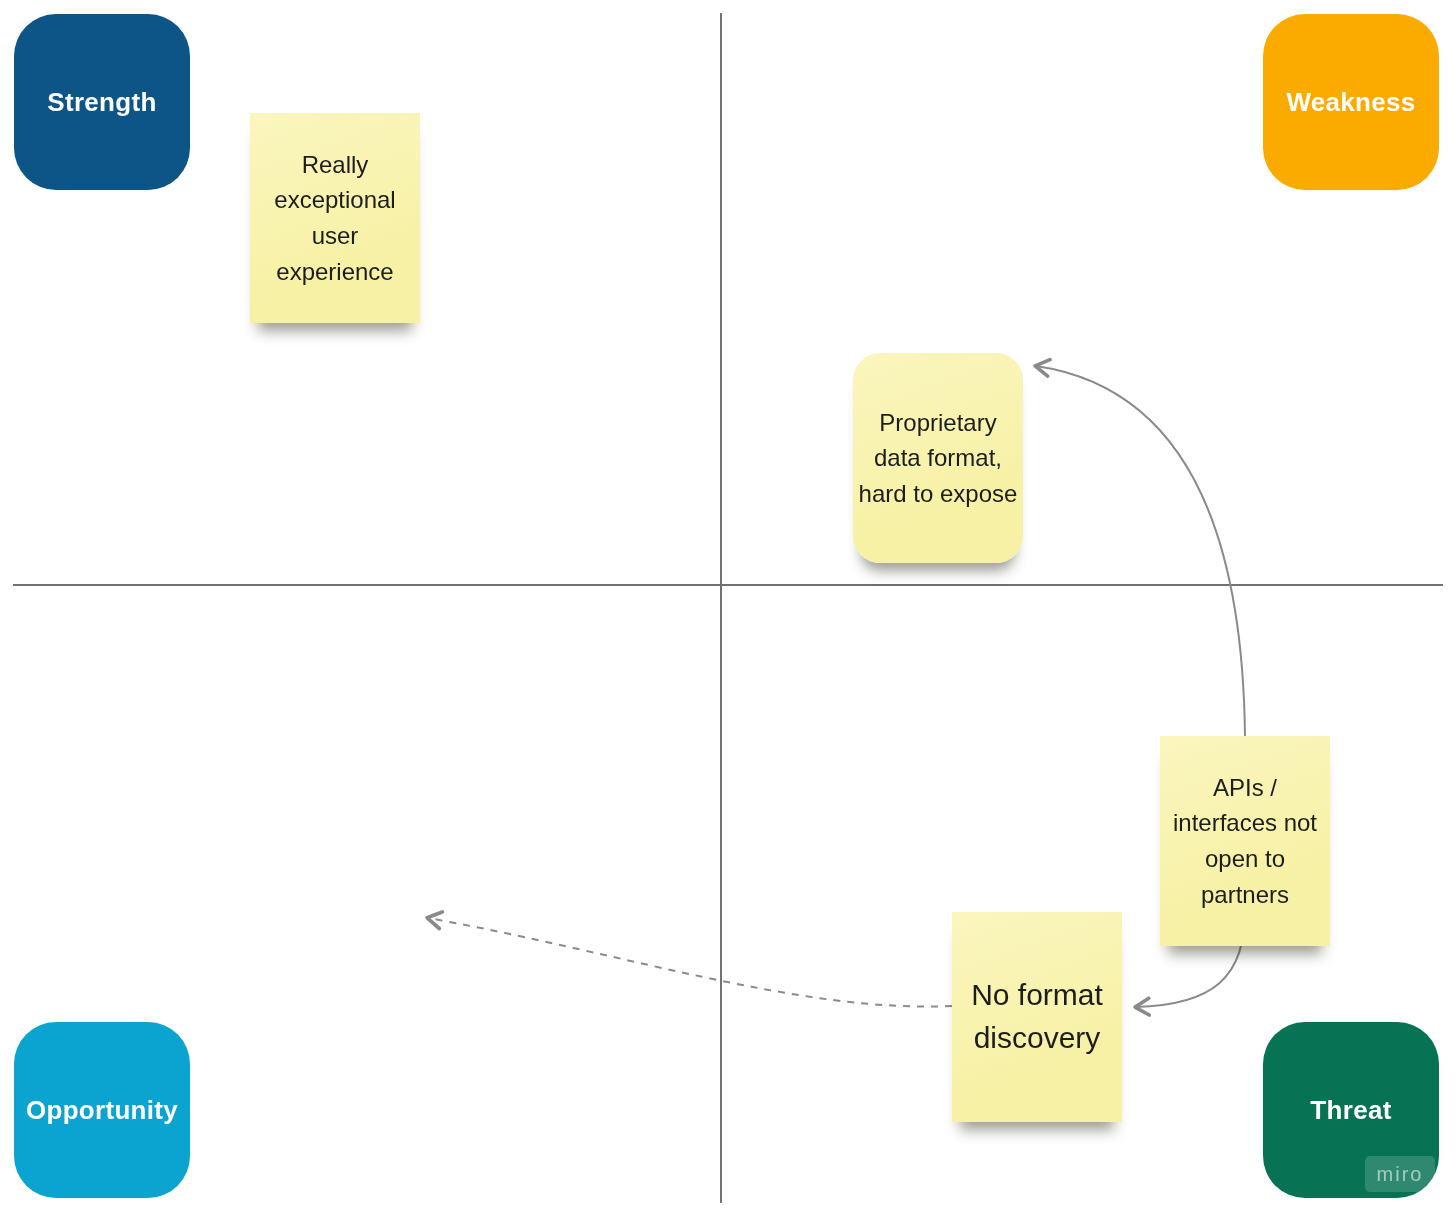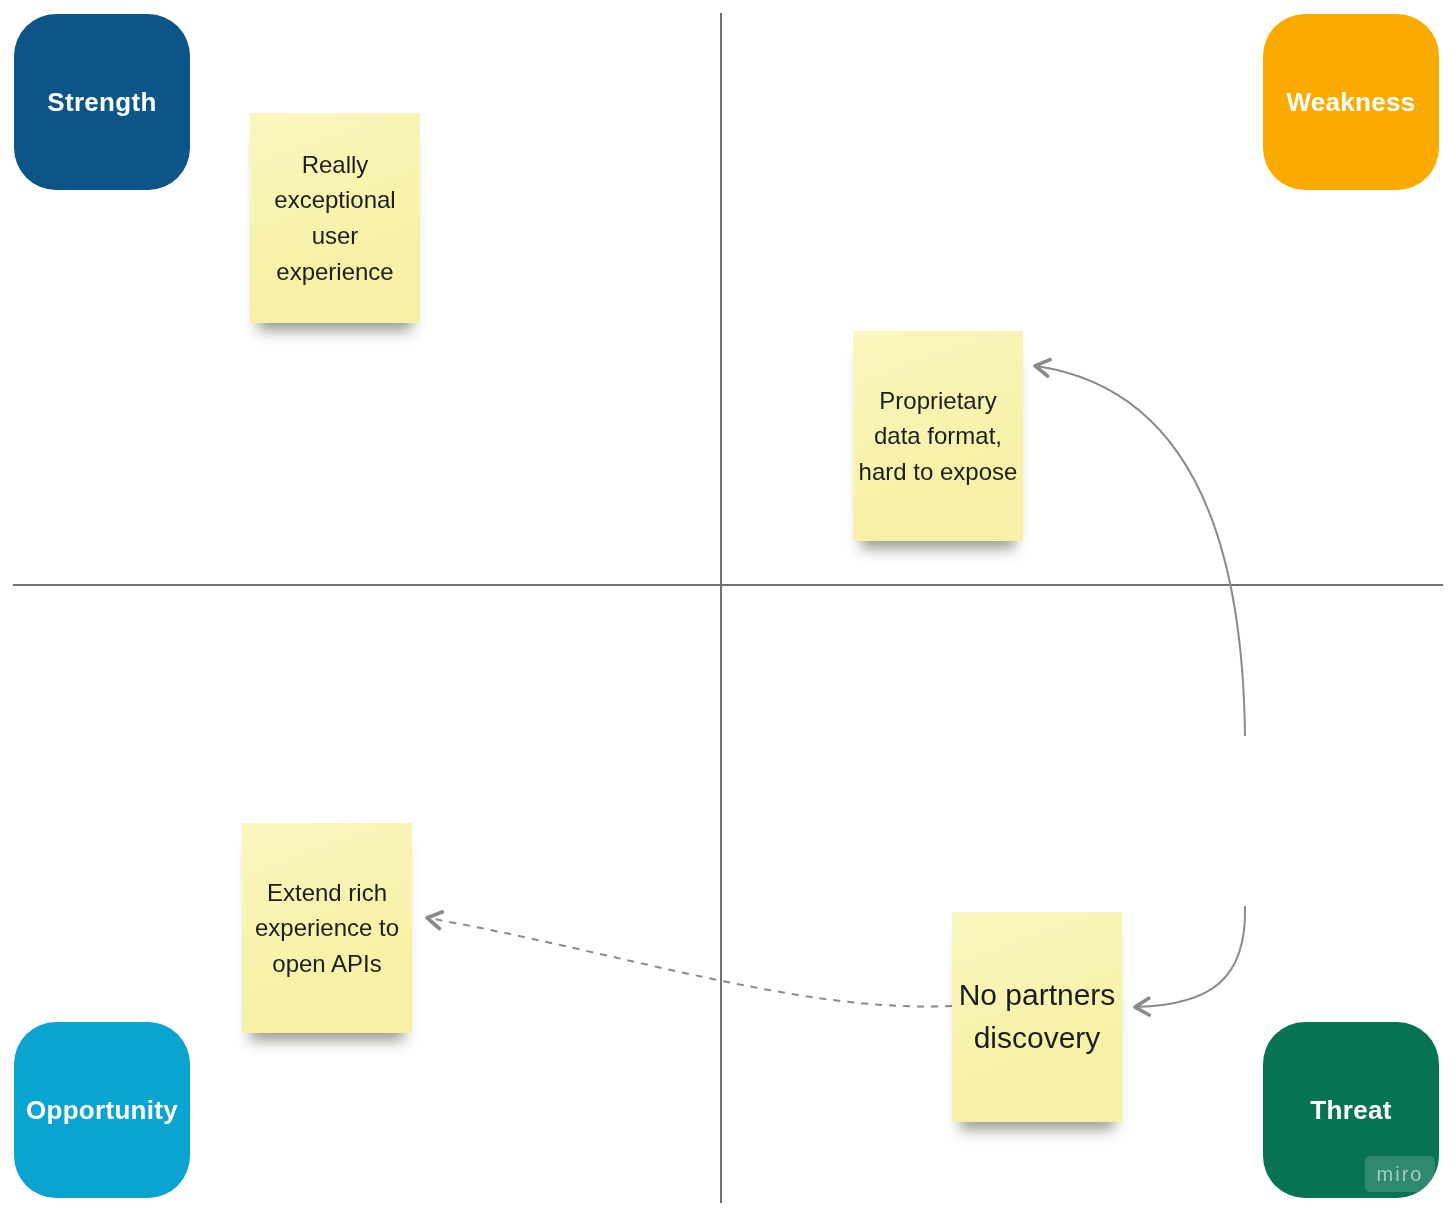--- a/index.html
+++ b/index.html
@@ -42,21 +42,21 @@
     box-shadow: 0 16px 13px -8px rgba(40, 40, 25, 0.45);
     display: flex; align-items: center; justify-content: center;
     text-align: center;
     color: #1D1D1D;
     font-size: 24px;
     line-height: 1.48;
     padding: 4px;
     box-sizing: border-box;
   }
   .sticky--note-user-experience    { left: 250px;  top: 113px; }
-  .sticky--note-data-format        { left: 853px;  top: 331px; }
+  .sticky--note-data-format        { left: 853px;  top: 353px; border-radius: 27px; }
   .sticky--note-apis-closed        { left: 1160px; top: 736px; }
   .sticky--note-service-discovery  { left: 952px;  top: 912px; font-size: 30px; line-height: 1.42; }
   .sticky--note-open-apis          { left: 242px;  top: 823px; }
 
   
   .connector-layer {
     position: absolute; left: 0; top: 0;
     width: 1456px; height: 1216px;
   }
   .connector {
@@ -110,24 +110,24 @@
   <div class="q-label q-label--threat">
     <span>Threat</span>
   </div>
 
   <div class="sticky sticky--note-user-experience">
     <span>Really exceptional user experience</span>
   </div>
   <div class="sticky sticky--note-data-format">
     <span>Proprietary data format, hard to expose</span>
   </div>
+  <div class="sticky sticky--note-apis-closed">
+    <span>APIs / interfaces not open to partners</span>
+  </div>
   <div class="sticky sticky--note-service-discovery">
-    <span>No partners discovery</span>
-  </div>
-  <div class="sticky sticky--note-open-apis">
-    <span>Extend rich experience to open APIs</span>
+    <span>No format discovery</span>
   </div>
 
   <div class="miro-tag">
     <span>miro</span>
   </div>
 
 </div>
 
 </body></html>

